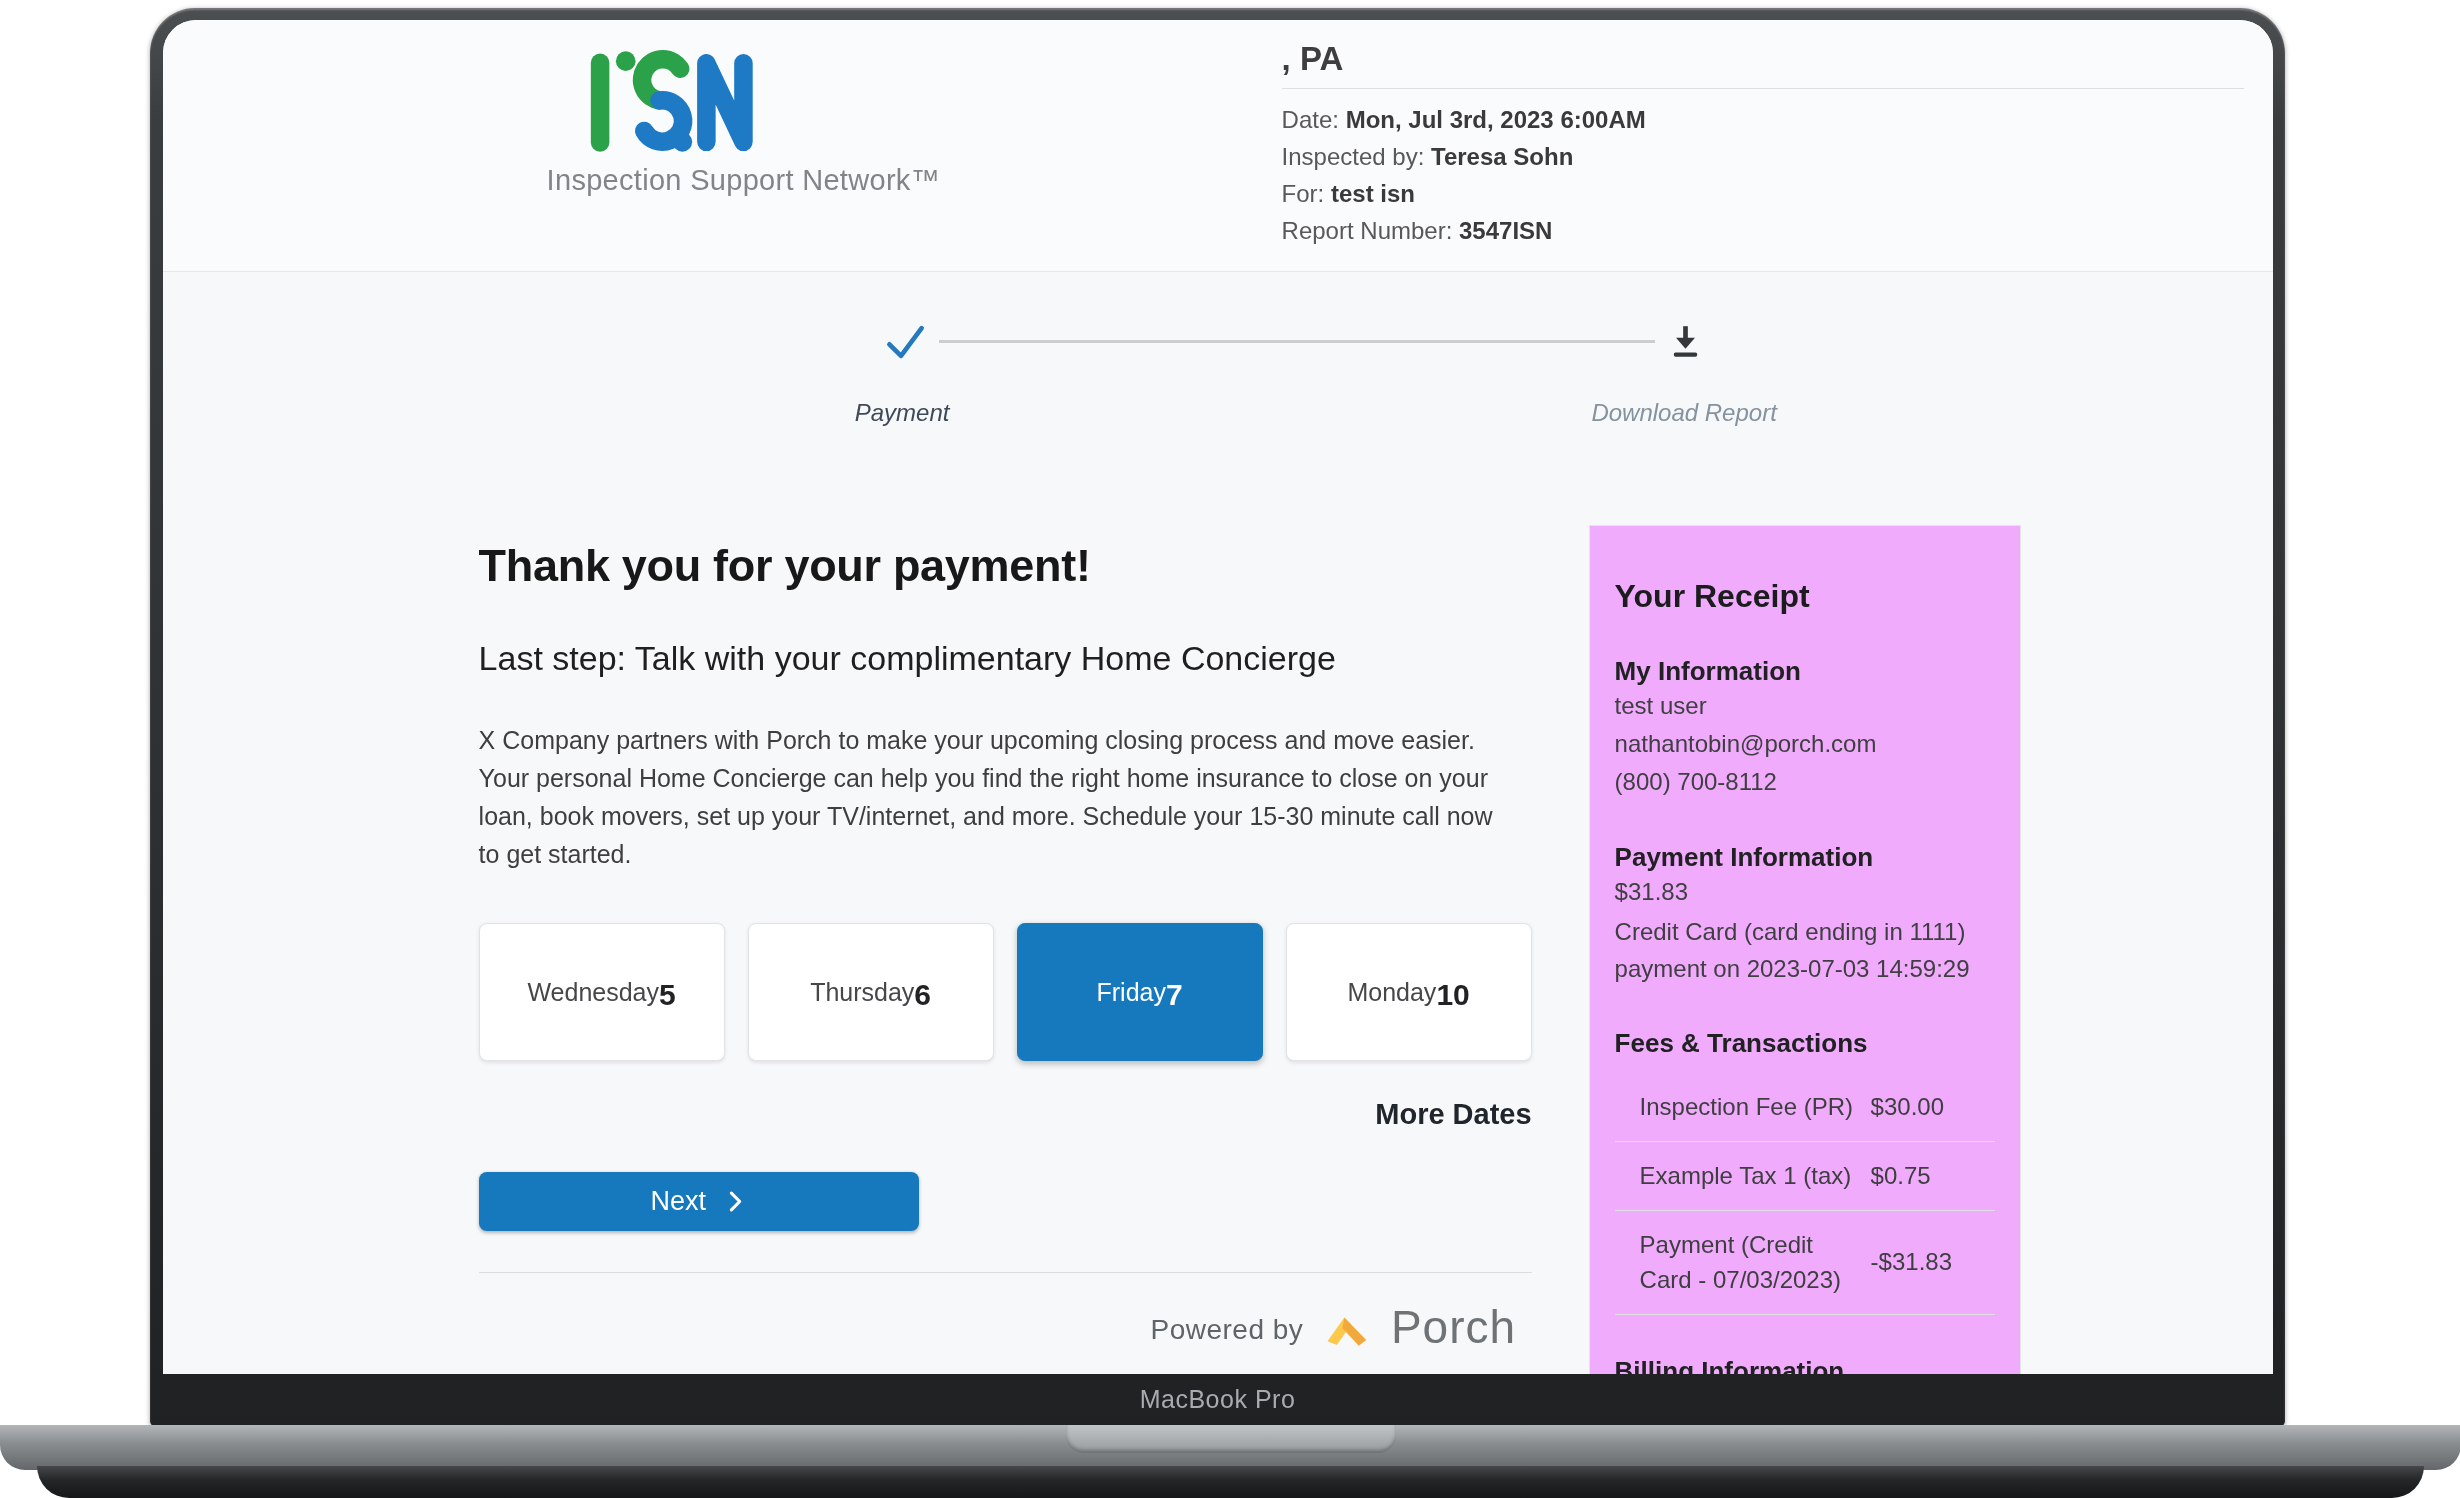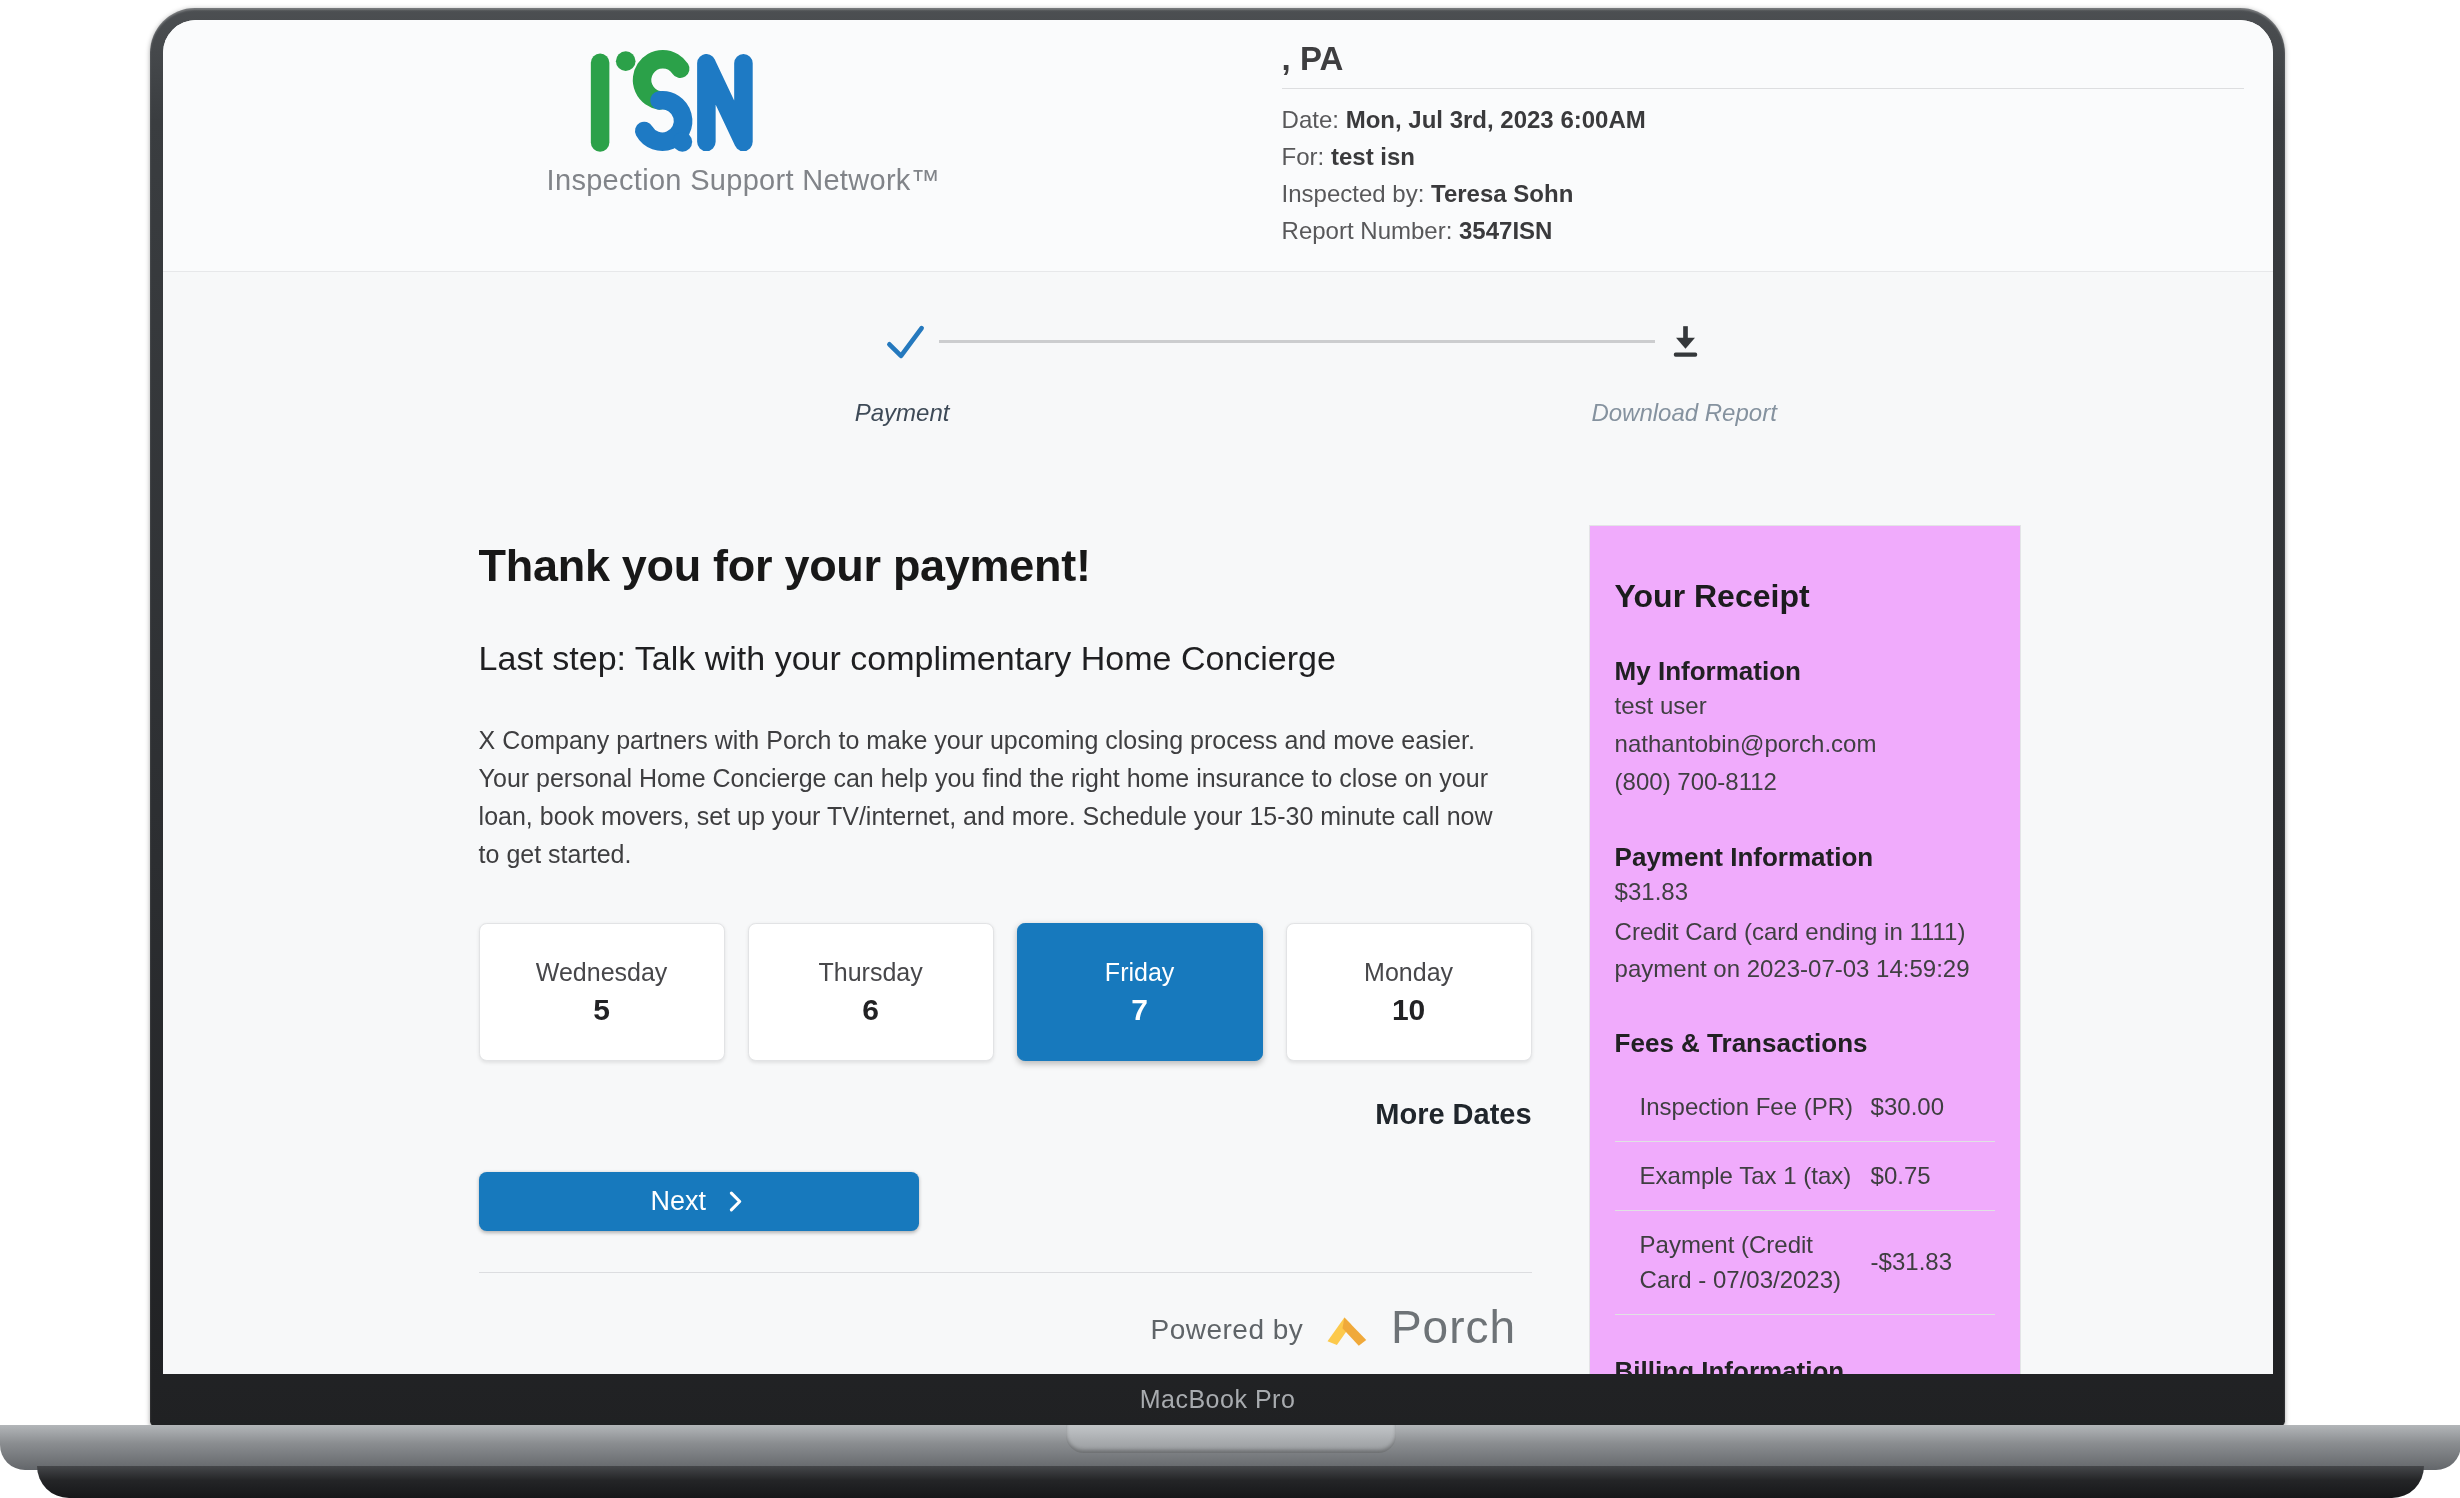--- a/index.html
+++ b/index.html
@@ -50,21 +50,21 @@
   .step-label.todo { left:736px; color:#85929f; }
 
   
   .main-left { position:absolute; left:316px; top:520px; width:1053px; }
   .h1 { font-size:45px; font-weight:bold; color:#181818; letter-spacing:-0.3px; }
   .h2 { margin-top:47px; font-size:34px; font-weight:400; color:#1f1f21; }
   .body-copy { margin-top:43px; font-size:25px; color:#3e3e40; line-height:38px; width:1014px; }
   .date-row { margin-top:50px; display:flex; gap:23px; }
   .date-card { width:246px; height:138px; background:#ffffff; border:1px solid #e2e3e5;
                border-radius:7.8px; box-shadow:0 1.9px 3.9px rgba(0,0,0,.09);
-               display:flex; flex-direction:column; justify-content:center; align-items:center;
+               display:flex; flex-direction:row; justify-content:center; align-items:center;
                cursor:pointer; }
   .date-day { font-size:25px; color:#47474a; }
   .date-num { margin-top:5.8px; font-size:30px; font-weight:bold; color:#222224; }
   .date-card.selected { background:#1779bd; border-color:#1779bd;
                         box-shadow:0 2.9px 6.8px rgba(0,0,0,.25);text-align:right; }
   .date-card.selected .date-day, .date-card.selected .date-num { color:#ffffff; }
   .more-dates { margin-top:37px; text-align:right; font-size:29px; font-weight:bold;
                 color:#20262c; cursor:pointer; }
   .next-btn { margin-top:41px; width:440px; height:59px; background:#1779bd; border:none;
               border-radius:7.8px; color:#ffffff; font-size:27px;
@@ -115,26 +115,26 @@
         </div>
 
         <div class="property-info">
           <div class="prop-title">, PA</div>
           <hr class="prop-rule">
           <div class="prop-row">
             <span>Date:</span>
             <b>Mon, Jul 3rd, 2023 6:00AM</b>
           </div>
           <div class="prop-row">
+            <span>Inspected by:</span>
+            <b>Teresa Sohn</b>
+          </div>
+          <div class="prop-row">
             <span>For:</span>
             <b>test isn</b>
-          </div>
-          <div class="prop-row">
-            <span>Inspected by:</span>
-            <b>Teresa Sohn</b>
           </div>
           <div class="prop-row">
             <span>Report Number:</span>
             <b>3547ISN</b>
           </div>
         </div>
       </header>
 
       <div class="stepper">
         <svg class="check-icon" width="43" height="43" viewBox="0 0 24 24">

